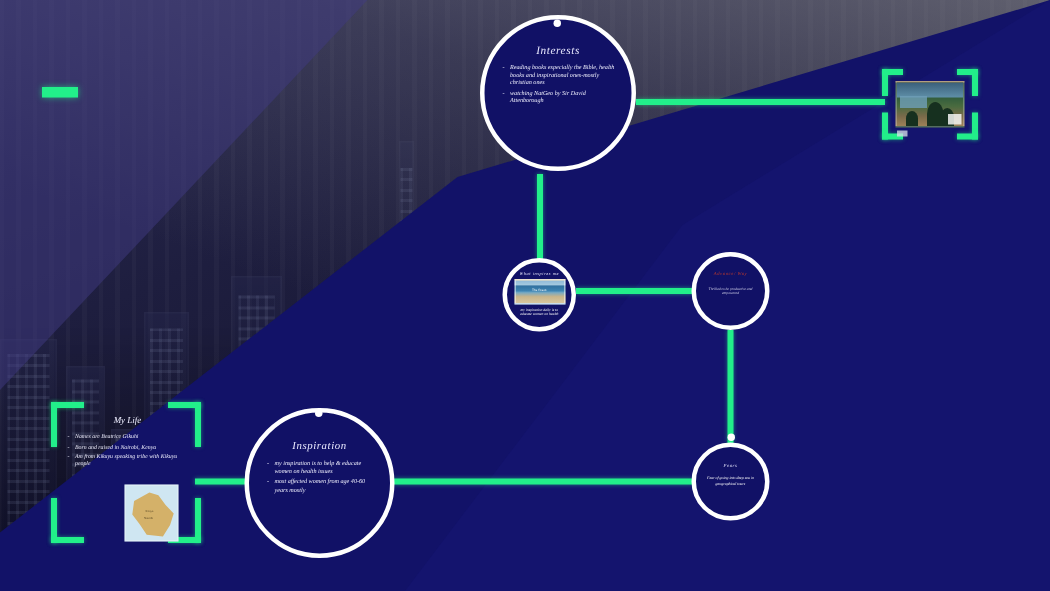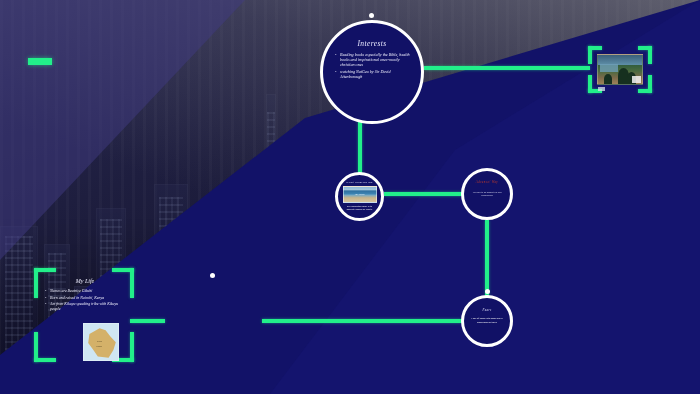--- a/index.html
+++ b/index.html
@@ -109,21 +109,21 @@
   }
   .node li::before {
     content: "-";
     position: absolute;
     left: -5px;
     color: #f0f0ff;
   }
 
   
   #node-interests {
-    left: 320px; top: 20px; width: 104px; height: 104px;
+    left: 320px; top: 10px; width: 104px; height: 104px;
     padding: 16px 9px 0 9px;
   }
   #node-interests .n-title { font-size: 7.5px; margin-bottom: 4px; }
   #node-interests li { font-size: 4.1px; margin-left: 8px; margin-bottom: 1.5px; }
 
   #node-inspiration {
     left: 163px; top: 272px; width: 100px; height: 100px;
     padding: 18px 9px 0 9px;
   }
   #node-inspiration .n-title { font-size: 7.2px; margin-bottom: 5px; }
@@ -276,20 +276,27 @@
 
   <div id="node-interests" class="node">
     <div class="n-title">Interests</div>
     <ul>
       <li>Reading books especially the Bible, health books and inspirational ones-mostly christian ones</li>
       <li>watching NatGeo by Sir David Attenborough</li>
     </ul>
   </div>
   <div class="nub" style="left:369px; top:13px;"></div>
 
+  <div id="node-inspiration" class="node">
+    <div class="n-title">Inspiration</div>
+    <ul>
+      <li>my inspiration is to help &amp; educate women on health issues</li>
+      <li>most affected women from age 40-60 years mostly</li>
+    </ul>
+  </div>
   <div class="nub" style="left:210px; top:273px;"></div>
 
   <div id="node-whatinspires" class="node">
     <div class="n-title">What inspires me</div>
     <div class="beach">
       <span class="beach-txt">The Ocean</span>
     </div>
     <div class="n-body">my inspiration daily is to educate women on health</div>
   </div>
 

